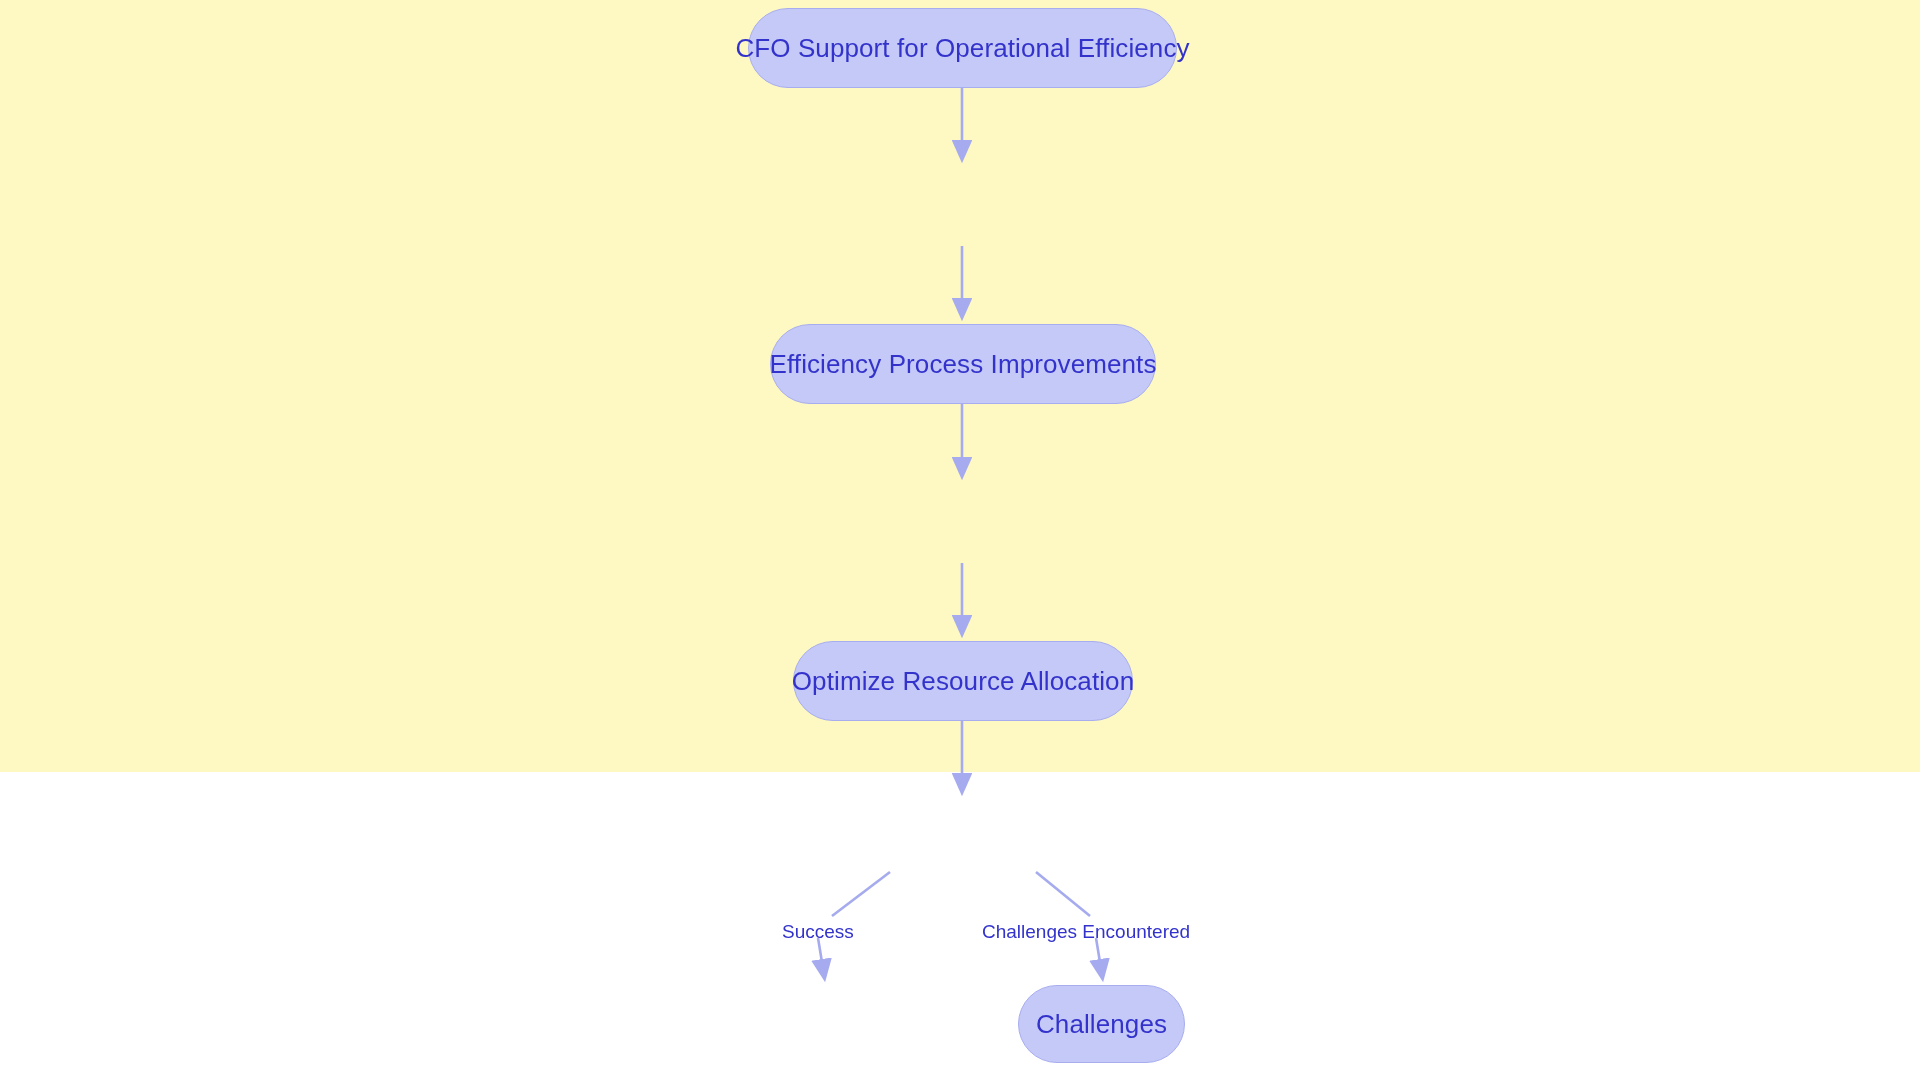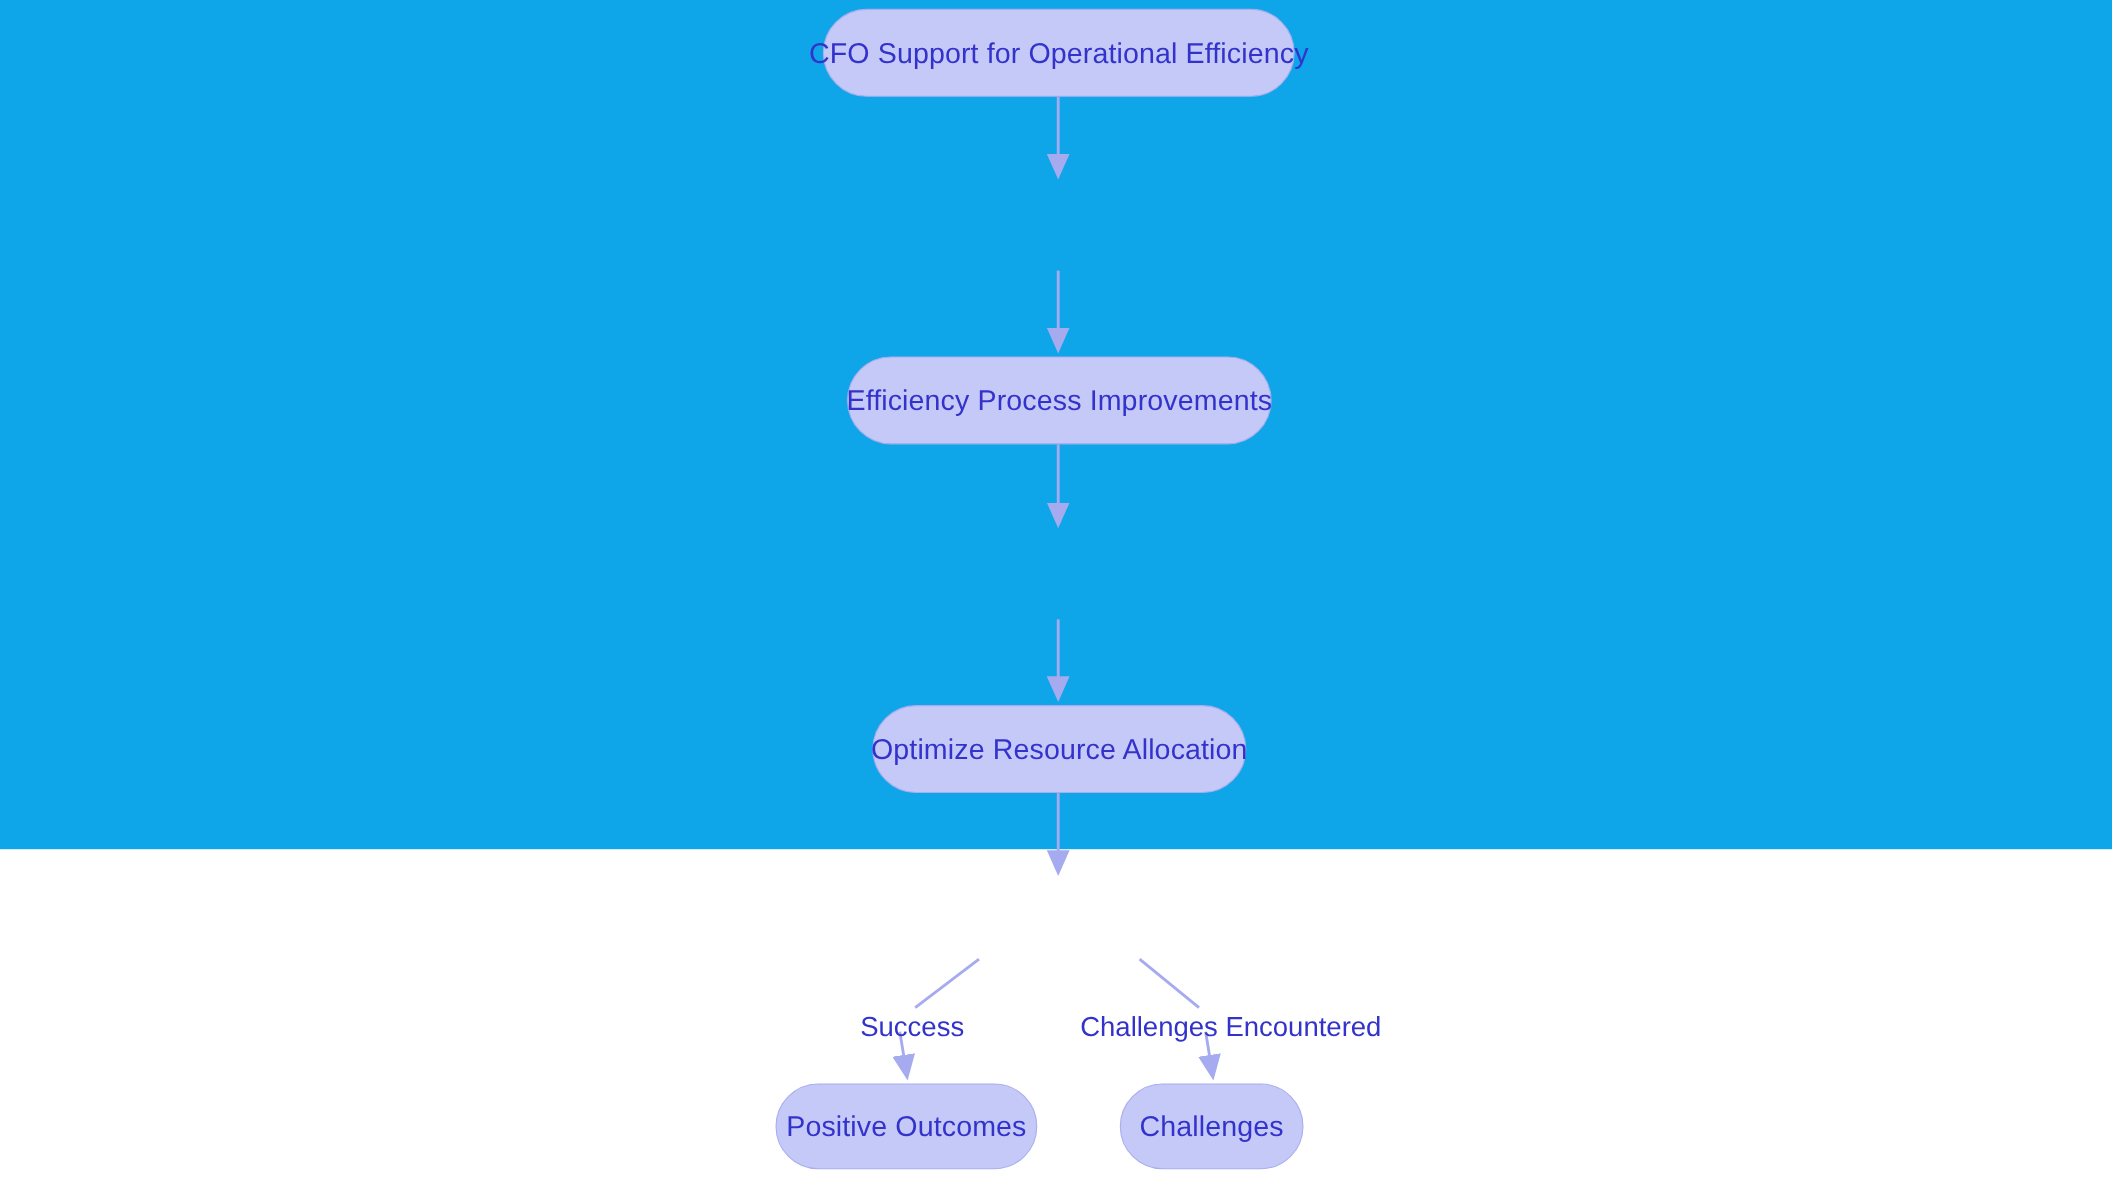--- a/index.html
+++ b/index.html
@@ -10,21 +10,21 @@
   body {
     width: 1920px;
     height: 1083px;
     overflow: hidden;
     font-family: "Liberation Sans", sans-serif;
   }
   #flowchart-root {
     position: relative;
     width: 1920px;
     height: 772px;
-    background: #0ea5e9;
+    background: #fef9c3;
   }
   #edge-layer {
     position: absolute;
     left: 0;
     top: 0;
     width: 1920px;
     height: 1083px;
     pointer-events: none;
   }
   .node {
@@ -42,21 +42,21 @@
   .node-label {
     font-size: 26px;
     font-weight: 400;
     letter-spacing: 0.1px;
     line-height: 1;
     color: #3333cc;
   }
   .edge-label {
     position: absolute;
     color: #3333cc;
-    font-size: 25px;
+    font-size: 19px;
     line-height: 1;
     white-space: nowrap;
     background: transparent;
   }
 </style>
 </head>
 <body>
 
 <div id="flowchart-root">
 
@@ -102,23 +102,20 @@
   <div class="node" style="left:770px; top:324px; width:386px; height:80px;">
     <span class="node-label">Efficiency Process Improvements</span>
   </div>
 
 
   <div class="node" style="left:793px; top:641px; width:340px; height:80px;">
     <span class="node-label">Optimize Resource Allocation</span>
   </div>
 
 
-  <div class="node" style="left:705px; top:985px; width:238px; height:78px;">
-    <span class="node-label">Positive Outcomes</span>
-  </div>
 
   <div class="node" style="left:1018px; top:985px; width:167px; height:78px;">
     <span class="node-label">Challenges</span>
   </div>
 
   <div class="edge-label" style="left:782px; top:922px;">Success</div>
 
   <div class="edge-label" style="left:982px; top:922px;">Challenges Encountered</div>
 
 </div>

